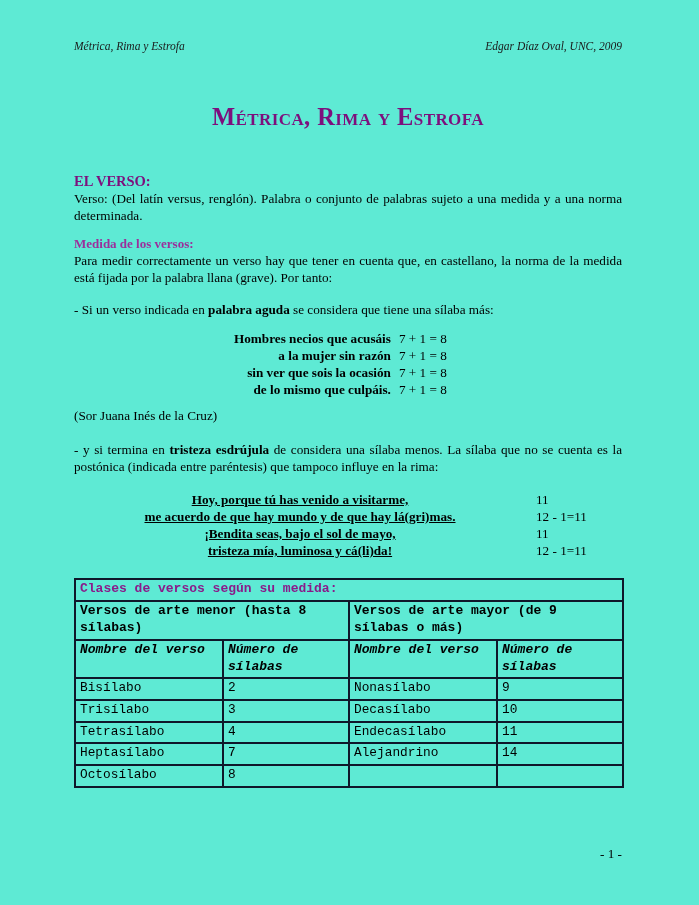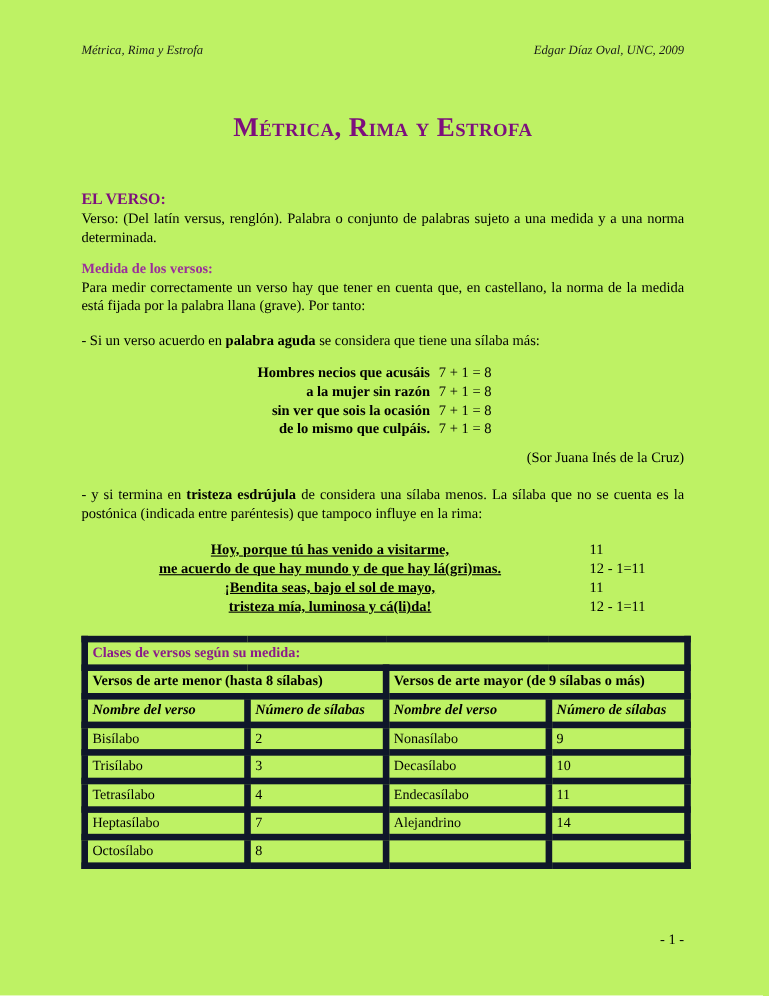--- a/index.html
+++ b/index.html
@@ -9,21 +9,21 @@
   }
   body {
     font-family: "Liberation Serif", "DejaVu Serif", serif;
     color: #000000;
   }
   .page {
     position: relative;
     width: 699px;
     height: 905px;
     margin: 0 auto;
-    background: #bef264;
+    background: #5eead4;
     overflow: hidden;
     box-sizing: border-box;
   }
 
   
   .runhead {
     position: absolute;
     left: 74px;
     top: 40px;
     width: 548px;
@@ -93,44 +93,45 @@
   .block1 { position: absolute; left: 74px; top: 330px; width: 548px; }
   .block1 .verse-table { margin-left: 160px; }
   .block1 .v-line { text-align: right; padding-right: 8px; }
   .block1 .v-count { text-align: center; }
 
   .attribution {
     position: absolute;
     left: 74px;
     top: 408px;
     width: 548px;
-    text-align: right;
+    text-align: left;
     font-size: 13.2px;
   }
 
   
   .block2 { position: absolute; left: 74px; top: 491px; width: 548px; }
   .block2 .verse-table { width: 100%; }
   .block2 .v-line { text-align: center; padding-right: 10px; white-space: nowrap; text-decoration: underline; }
   .block2 .v-count { text-align: left; width: 86px; }
 
   
   .tbl-wrap { position: absolute; left: 74px; top: 578px; width: 548px; }
   table.classes {
     border-collapse: collapse;
     width: 548px;
     font-size: 12.8px;
     table-layout: fixed;
   }
   table.classes td {
-    border: 6px solid #0f172a;
+    border: 2px solid #0f172a;
     padding: 1px 4px 2px 4px;
     line-height: 1.30;
     vertical-align: top;
     height: 16px;
+    font-family: Liberation Mono, monospace;
   }
   .caption-cell {
     color: #8a1a8a;
     font-weight: bold;
     font-size: 13px;
   }
   .group-cell {
     font-weight: bold;
     font-size: 13px;
   }
@@ -174,21 +175,21 @@
     <div class="h-sub">Medida de los versos:</div>
     <p class="body">Para medir correctamente un verso hay que tener en cuenta que, en castellano, la norma de la medida está fijada por la palabra llana (grave). Por tanto:</p>
   </div>
 
   <div class="blk" style="top:172px;">
     <div class="h-section">EL VERSO:</div>
     <p class="body">Verso: (Del latín versus, renglón). Palabra o conjunto de palabras sujeto a una medida y a una norma determinada.</p>
   </div>
 
   <div class="blk" style="top:301px;">
-    <p class="body"><span>- Si un verso acuerdo en </span><span class="b">palabra aguda</span><span> se considera que tiene una sílaba más:</span></p>
+    <p class="body"><span>- Si un verso indicada en </span><span class="b">palabra aguda</span><span> se considera que tiene una sílaba más:</span></p>
   </div>
 
   <div class="block1">
     <table class="verse-table">
       <tbody>
         <tr>
           <td class="v-line">Hombres necios que acusáis</td>
           <td class="v-count">7 + 1 = 8</td>
         </tr>
         <tr>

